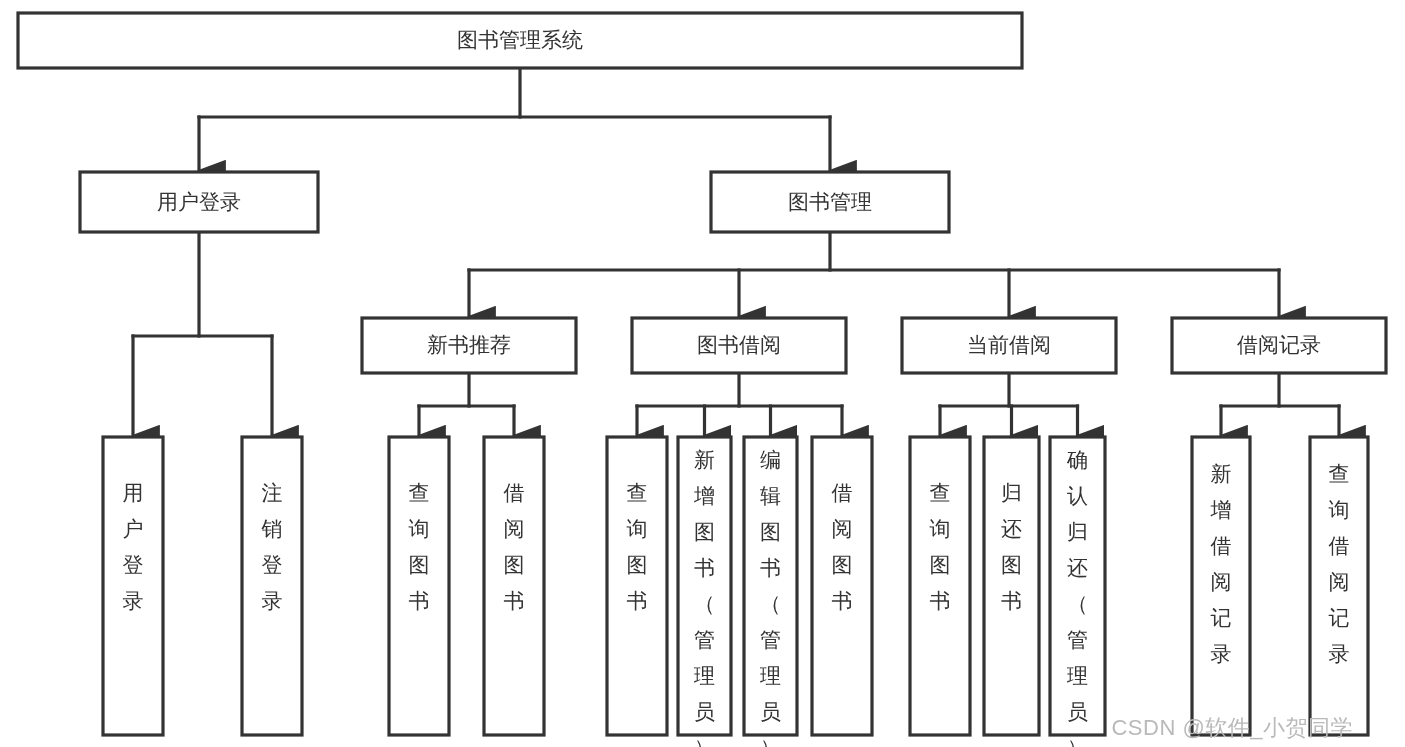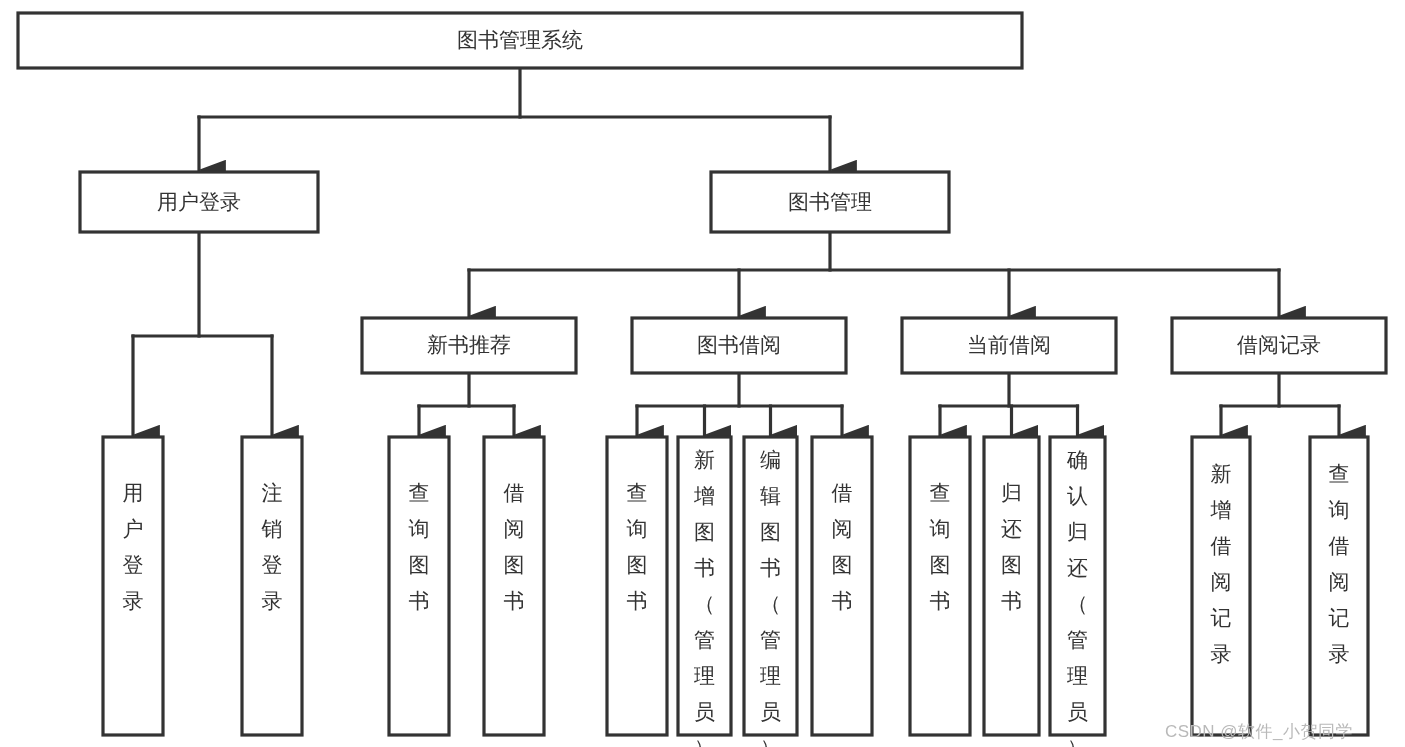--- a/index.html
+++ b/index.html
@@ -24,21 +24,21 @@
     fill:#333333;
     font-family:"Liberation Sans","DejaVu Sans",sans-serif;
     font-size:21px;
     text-anchor:middle;
   }
   .watermark{
     position:absolute;
     right:8px;
     bottom:4px;
     color:#b9b9b9;
-    font-size:17px;
+    font-size:22px;
     font-family:"Liberation Sans","DejaVu Sans",sans-serif;
     letter-spacing:0.5px;
     white-space:nowrap;
     user-select:none;
   }
 </style>
 </head>
 <body>
 
 <div id="diagram-root">

